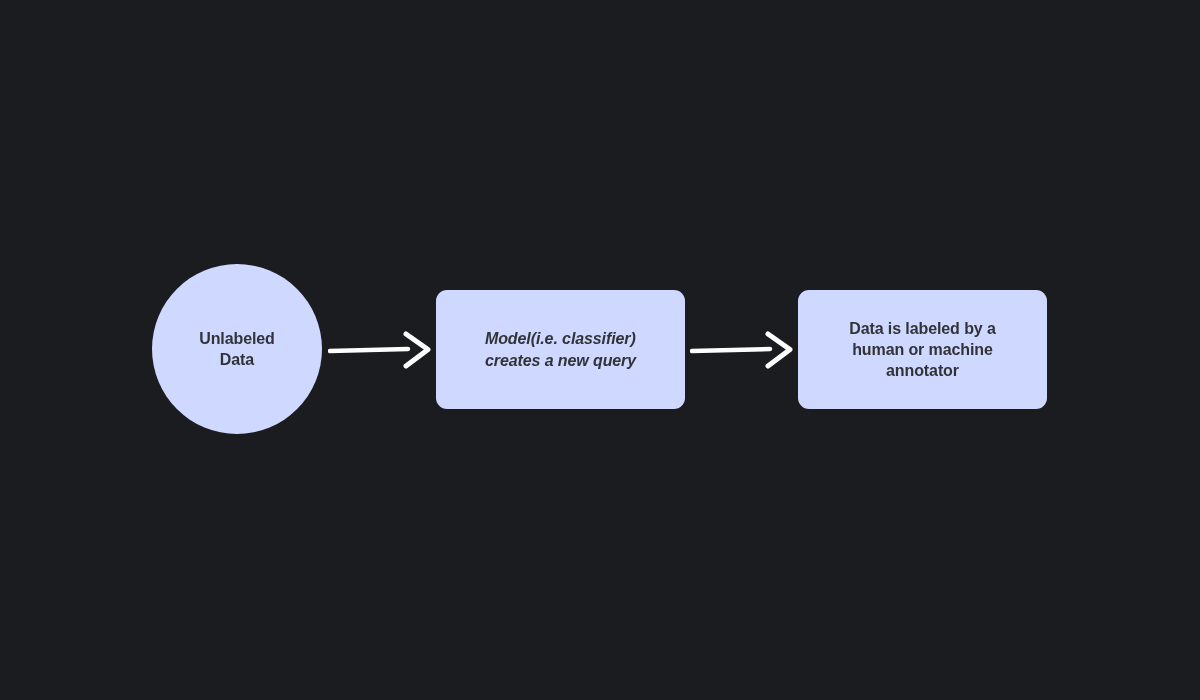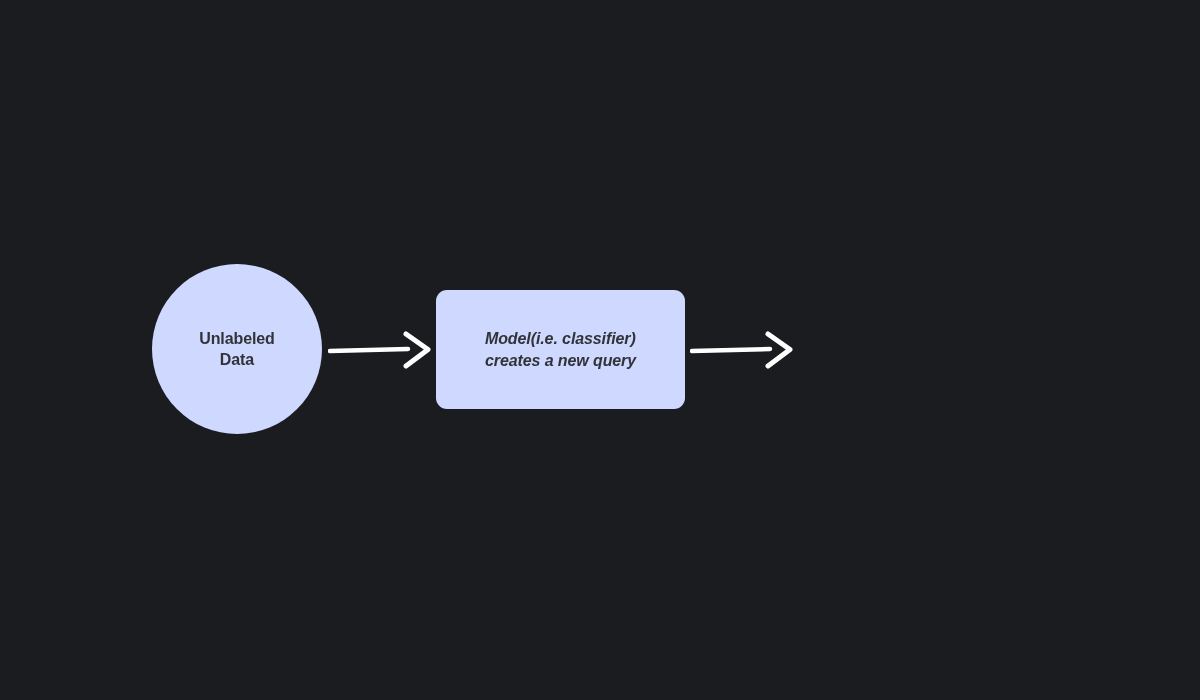--- a/index.html
+++ b/index.html
@@ -103,14 +103,19 @@
   <div class="node" id="node-model-query">
     <span class="node-text">Model(i.e. classifier)
 creates a new query</span>
   </div>
 
   <svg class="arrow" id="arrow-2" viewBox="0 0 104 44">
     <path d="M 2 23 L 80 21" stroke="#ffffff" stroke-width="4.5" stroke-linecap="round" fill="none"></path>
     <path d="M 78 6 L 100 21.5 L 78 38" stroke="#ffffff" stroke-width="5" stroke-linecap="round" stroke-linejoin="round" fill="none"></path>
   </svg>
 
+  <div class="node" id="node-data-labeled">
+    <span class="node-text">Data is labeled by a
+human or machine
+annotator</span>
+  </div>
 
 </div>
 
 </body></html>

